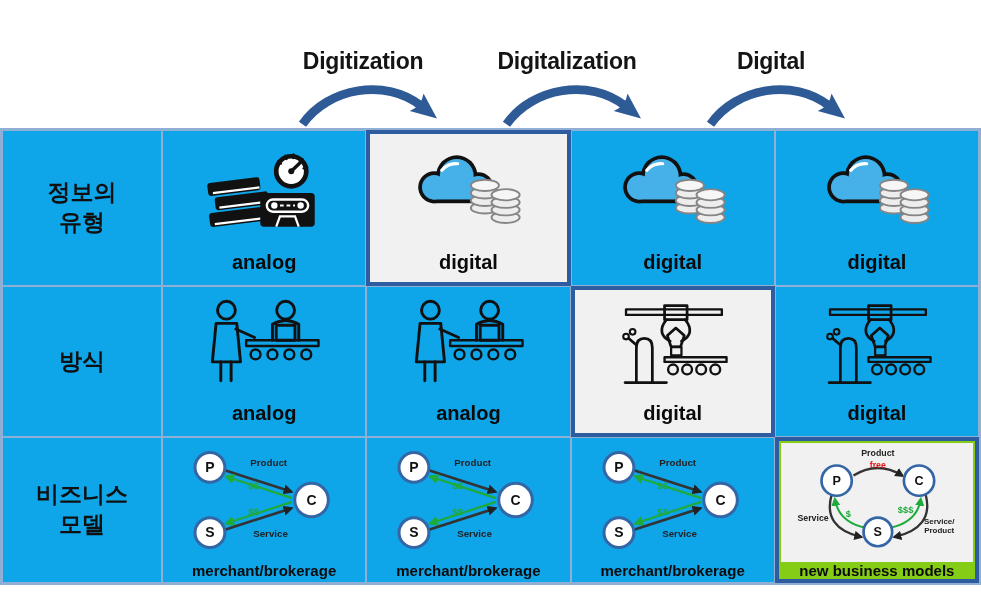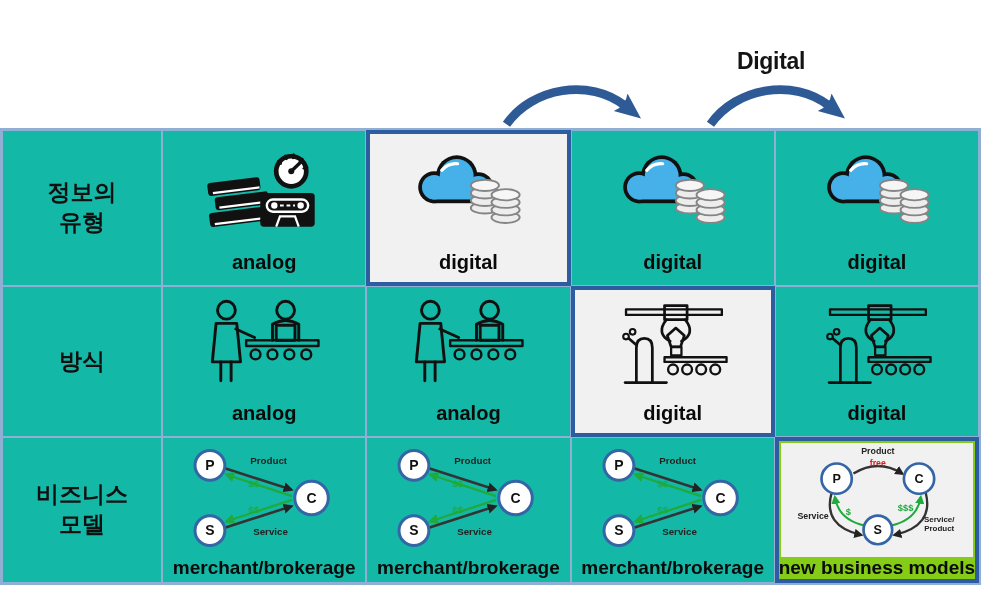--- a/index.html
+++ b/index.html
@@ -18,28 +18,28 @@
   .stage-arrow { width:150px; height:50px; margin-top:3px; margin-left:16px; }
 
   
   .grid {
     position:absolute; left:0; top:128px; width:981px; height:457px;
     display:grid; grid-template-columns:160px 1fr 1fr 1fr 1fr;
     grid-template-rows:156px 151px 146px;
     border:2px solid #8fafd4; box-sizing:border-box; background:#fff;
   }
   .cell, .label-cell {
-    border:1px solid #8fafd4; box-sizing:border-box; background:#14b8a6;
+    border:1px solid #8fafd4; box-sizing:border-box; background:#0ea5e9;
     display:flex; flex-direction:column; align-items:center; position:relative;
   }
   .label-cell { justify-content:center; font-size:23px; font-weight:bold; color:#101010; line-height:1.3; text-align:center; }
   .label-cell span { display:block; }
   .icon-wrap { flex:1; display:flex; align-items:center; justify-content:center; width:100%; min-height:0; }
   .caption { font-weight:bold; font-size:20px; color:#0a0a0a; margin-bottom:11px; white-space:nowrap;text-align:right; }
-  .r3 .caption { font-size:19px; margin-bottom:3px; }
+  .r3 .caption { font-size:15px; margin-bottom:3px; }
   .hl { background:#f1f1f1; box-shadow:inset 0 0 0 3px #2d5ca0; z-index:2; border-color:#2d5ca0; }
   .hl-panel { background:#84cc16; }
   .hl-panel .panel {
     background:#f1f1f1; margin:5px 5px 0 5px; flex:1; width:calc(100% - 10px);
     display:flex; align-items:center; justify-content:center; box-sizing:border-box; min-height:0;
   }
   svg text { font-family:"Liberation Sans", sans-serif; }
 </style>
 </head>
 <body>
@@ -191,21 +191,34 @@
       <text x="64" y="83" text-anchor="middle" font-size="11" font-weight="bold" fill="#1faa3c">$</text>
       <text x="132" y="79" text-anchor="middle" font-size="11" font-weight="bold" fill="#1faa3c">$$$</text>
       <text x="172" y="91" text-anchor="middle" font-size="9.5" font-weight="bold" fill="#222">Service/</text>
       <text x="172" y="102" text-anchor="middle" font-size="9.5" font-weight="bold" fill="#222">Product</text>
     </symbol>
   </defs>
 </svg>
 
 <div class="canvas">
 
+  <div class="stage" id="stage-1">
+    <div class="stage-label">
+      <span>Digitization</span>
+      <span></span>
+    </div>
+    <svg class="stage-arrow" viewBox="0 0 160 54">
+        <use href="#sym-swoosh"></use>
+      </svg>
+  </div>
   <div class="stage" id="stage-2">
+    <div class="stage-label">
+      <span>Digitalization</span>
+      <span></span>
+    </div>
     <svg class="stage-arrow" viewBox="0 0 160 54">
         <use href="#sym-swoosh"></use>
       </svg>
   </div>
   <div class="stage" id="stage-3">
     <div class="stage-label">
       <span>Digital</span>
     </div>
     <svg class="stage-arrow" viewBox="0 0 160 54">
         <use href="#sym-swoosh"></use>

